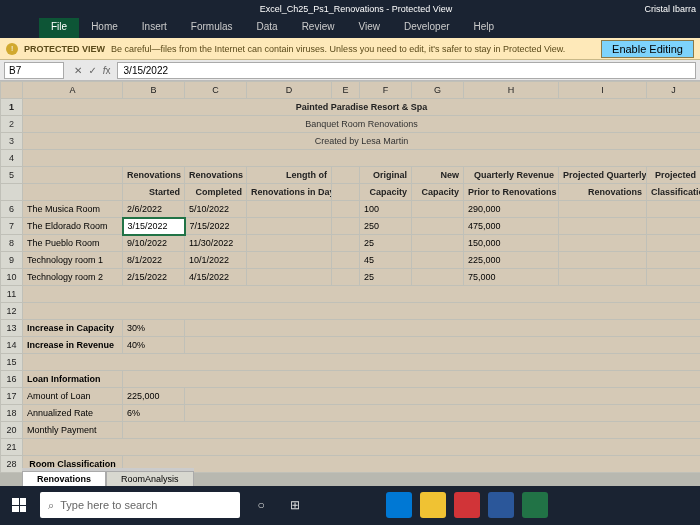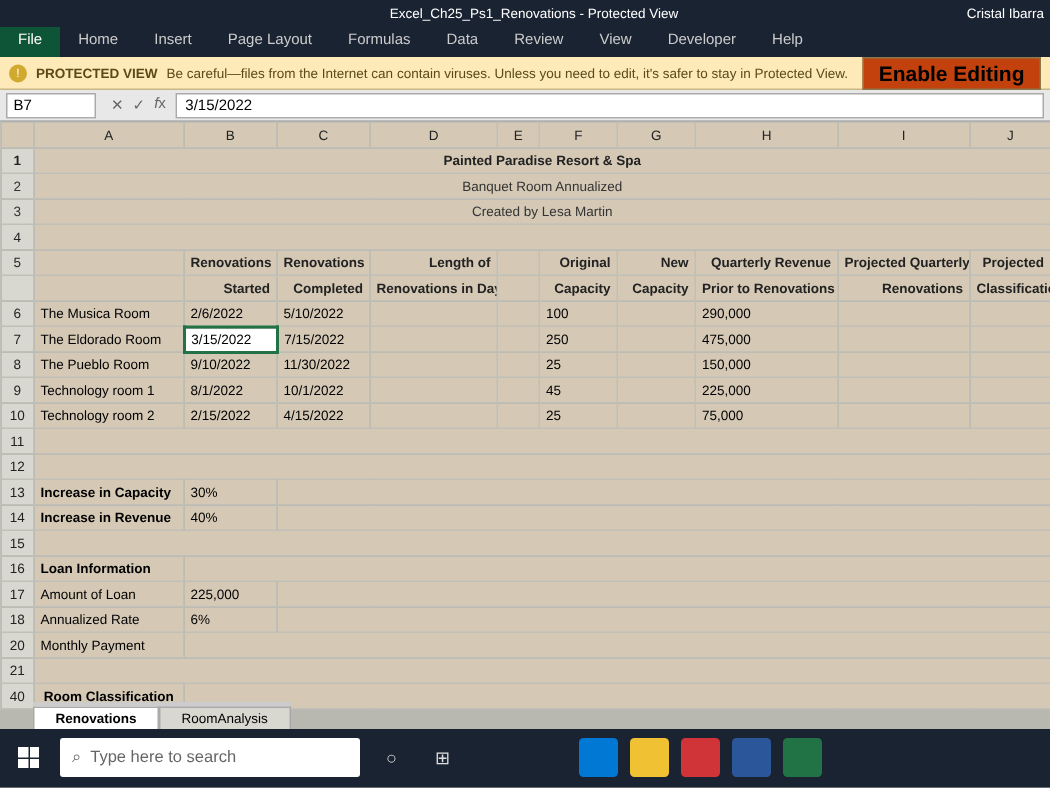--- a/index.html
+++ b/index.html
@@ -1,24 +1,24 @@
 <!DOCTYPE html>
 <html><head>
 <meta charset="utf-8">
 <style>
 * { margin: 0; padding: 0; box-sizing: border-box; font-family: 'Segoe UI', Tahoma, sans-serif; }
 body { width: 700px; height: 525px; background: #1a2332; overflow: hidden; font-size: 10px; }
 .titlebar { background: #1a2332; color: #fff; height: 18px; display: flex; align-items: center; justify-content: center; font-size: 9px; position: relative; margin-left: 12px; }
 .titlebar .right { position: absolute; right: 4px; font-size: 9px; }
 .ribbon-tabs { background: #1a2332; display: flex; gap: 0; height: 20px; }
 .ribbon-tab { color: #ccc; padding: 3px 12px; font-size: 10px; cursor: pointer; }
-.ribbon-tab.file { background: #0d5536; color: #fff; }
+.ribbon-tab.file { background: #0d5536; color: #fff; margin-left: 39px; }
 .protected-bar { background: #fee9b9; height: 22px; display: flex; align-items: center; padding: 0 6px; font-size: 9px; color: #5a4a1a; gap: 6px; border-bottom: 1px solid #c8b888; }
 .shield-icon { width: 12px; height: 12px; display: inline-flex; align-items: center; justify-content: center; background: #d1a92e; border-radius: 50%; color: #fff; font-size: 8px; }
-.enable-btn { border: 1px solid #8a7a4a; background: #c2410c; padding: 2px 10px; font-size: 14px; margin-left: auto; cursor: pointer; font-weight: bold; }
+.enable-btn { border: 1px solid #8a7a4a; background: #7dd3fc; padding: 2px 10px; font-size: 11px; margin-left: auto; cursor: pointer; }
 .formula-bar { background: #e8e8e8; height: 21px; display: flex; align-items: center; border-bottom: 1px solid #bbb; }
 .name-box { width: 60px; border: 1px solid #aaa; background: #fff; padding: 2px 4px; font-size: 10px; margin: 0 4px; }
 .fb-controls { display: flex; gap: 6px; padding: 0 6px; color: #666; }
 .fx-input { flex: 1; background: #fff; border: 1px solid #aaa; padding: 2px 6px; font-size: 10px; margin-right: 4px; }
 .sheet-area { background: #b8b8b0; height: 405px; overflow: hidden; position: relative; }
 table.grid { border-collapse: collapse; width: 100%; table-layout: fixed; }
 table.grid td, table.grid th { border: 1px solid #c0c0b8; height: 17px; font-size: 9px; padding: 1px 4px; background: #d5c9b6; overflow: hidden; white-space: nowrap; }
 .col-headers th { background: #d8d8d0; text-align: center; color: #222; font-weight: normal; }
 .row-header { background: #d8d8d0 !important; width: 22px; text-align: center; color: #222; }
 .title-row td { background: #e8bb88; text-align: center; font-weight: bold; font-size: 12px; color: #222; }
@@ -46,21 +46,20 @@
 
 <div class="titlebar">
   <span>Excel_Ch25_Ps1_Renovations - Protected View</span>
   <span class="right">Cristal Ibarra</span>
 </div>
 
 <div class="ribbon-tabs">
   <div class="ribbon-tab file">File</div>
   <div class="ribbon-tab">Home</div>
   <div class="ribbon-tab">Insert</div>
-  <div class="ribbon-tab">Page Layout</div>
   <div class="ribbon-tab">Formulas</div>
   <div class="ribbon-tab">Data</div>
   <div class="ribbon-tab">Review</div>
   <div class="ribbon-tab">View</div>
   <div class="ribbon-tab">Developer</div>
   <div class="ribbon-tab">Help</div>
 </div>
 
 <div class="protected-bar">
   <span class="shield-icon">!</span>
@@ -107,21 +106,21 @@
     <th>H</th>
     <th>I</th>
     <th>J</th>
   </tr>
   <tr class="title-row">
           <td class="row-header">1</td>
           <td colspan="10">Painted Paradise Resort &amp; Spa</td>
         </tr>
   <tr class="subtitle-row">
           <td class="row-header">2</td>
-          <td colspan="10">Banquet Room Annualized</td>
+          <td colspan="10">Banquet Room Renovations</td>
         </tr>
   <tr class="subtitle2-row">
           <td class="row-header">3</td>
           <td colspan="10">Created by Lesa Martin</td>
         </tr>
   <tr class="blank-orange">
           <td class="row-header">4</td>
           <td colspan="10"></td>
         </tr>
   <tr>
@@ -259,21 +258,21 @@
   <tr>
           <td class="row-header">20</td>
           <td>Monthly Payment</td>
           <td colspan="9"></td>
         </tr>
   <tr>
           <td class="row-header">21</td>
           <td colspan="10"></td>
         </tr>
   <tr>
-          <td class="row-header">40</td>
+          <td class="row-header">28</td>
           <td class="section-label" style="text-align:center">Room Classification</td>
           <td colspan="9"></td>
         </tr>
 
 </tbody>
     </table>
 <div class="sheet-tabs">
   <div class="sheet-tab active">Renovations</div>
   <div class="sheet-tab">RoomAnalysis</div>
 </div>

